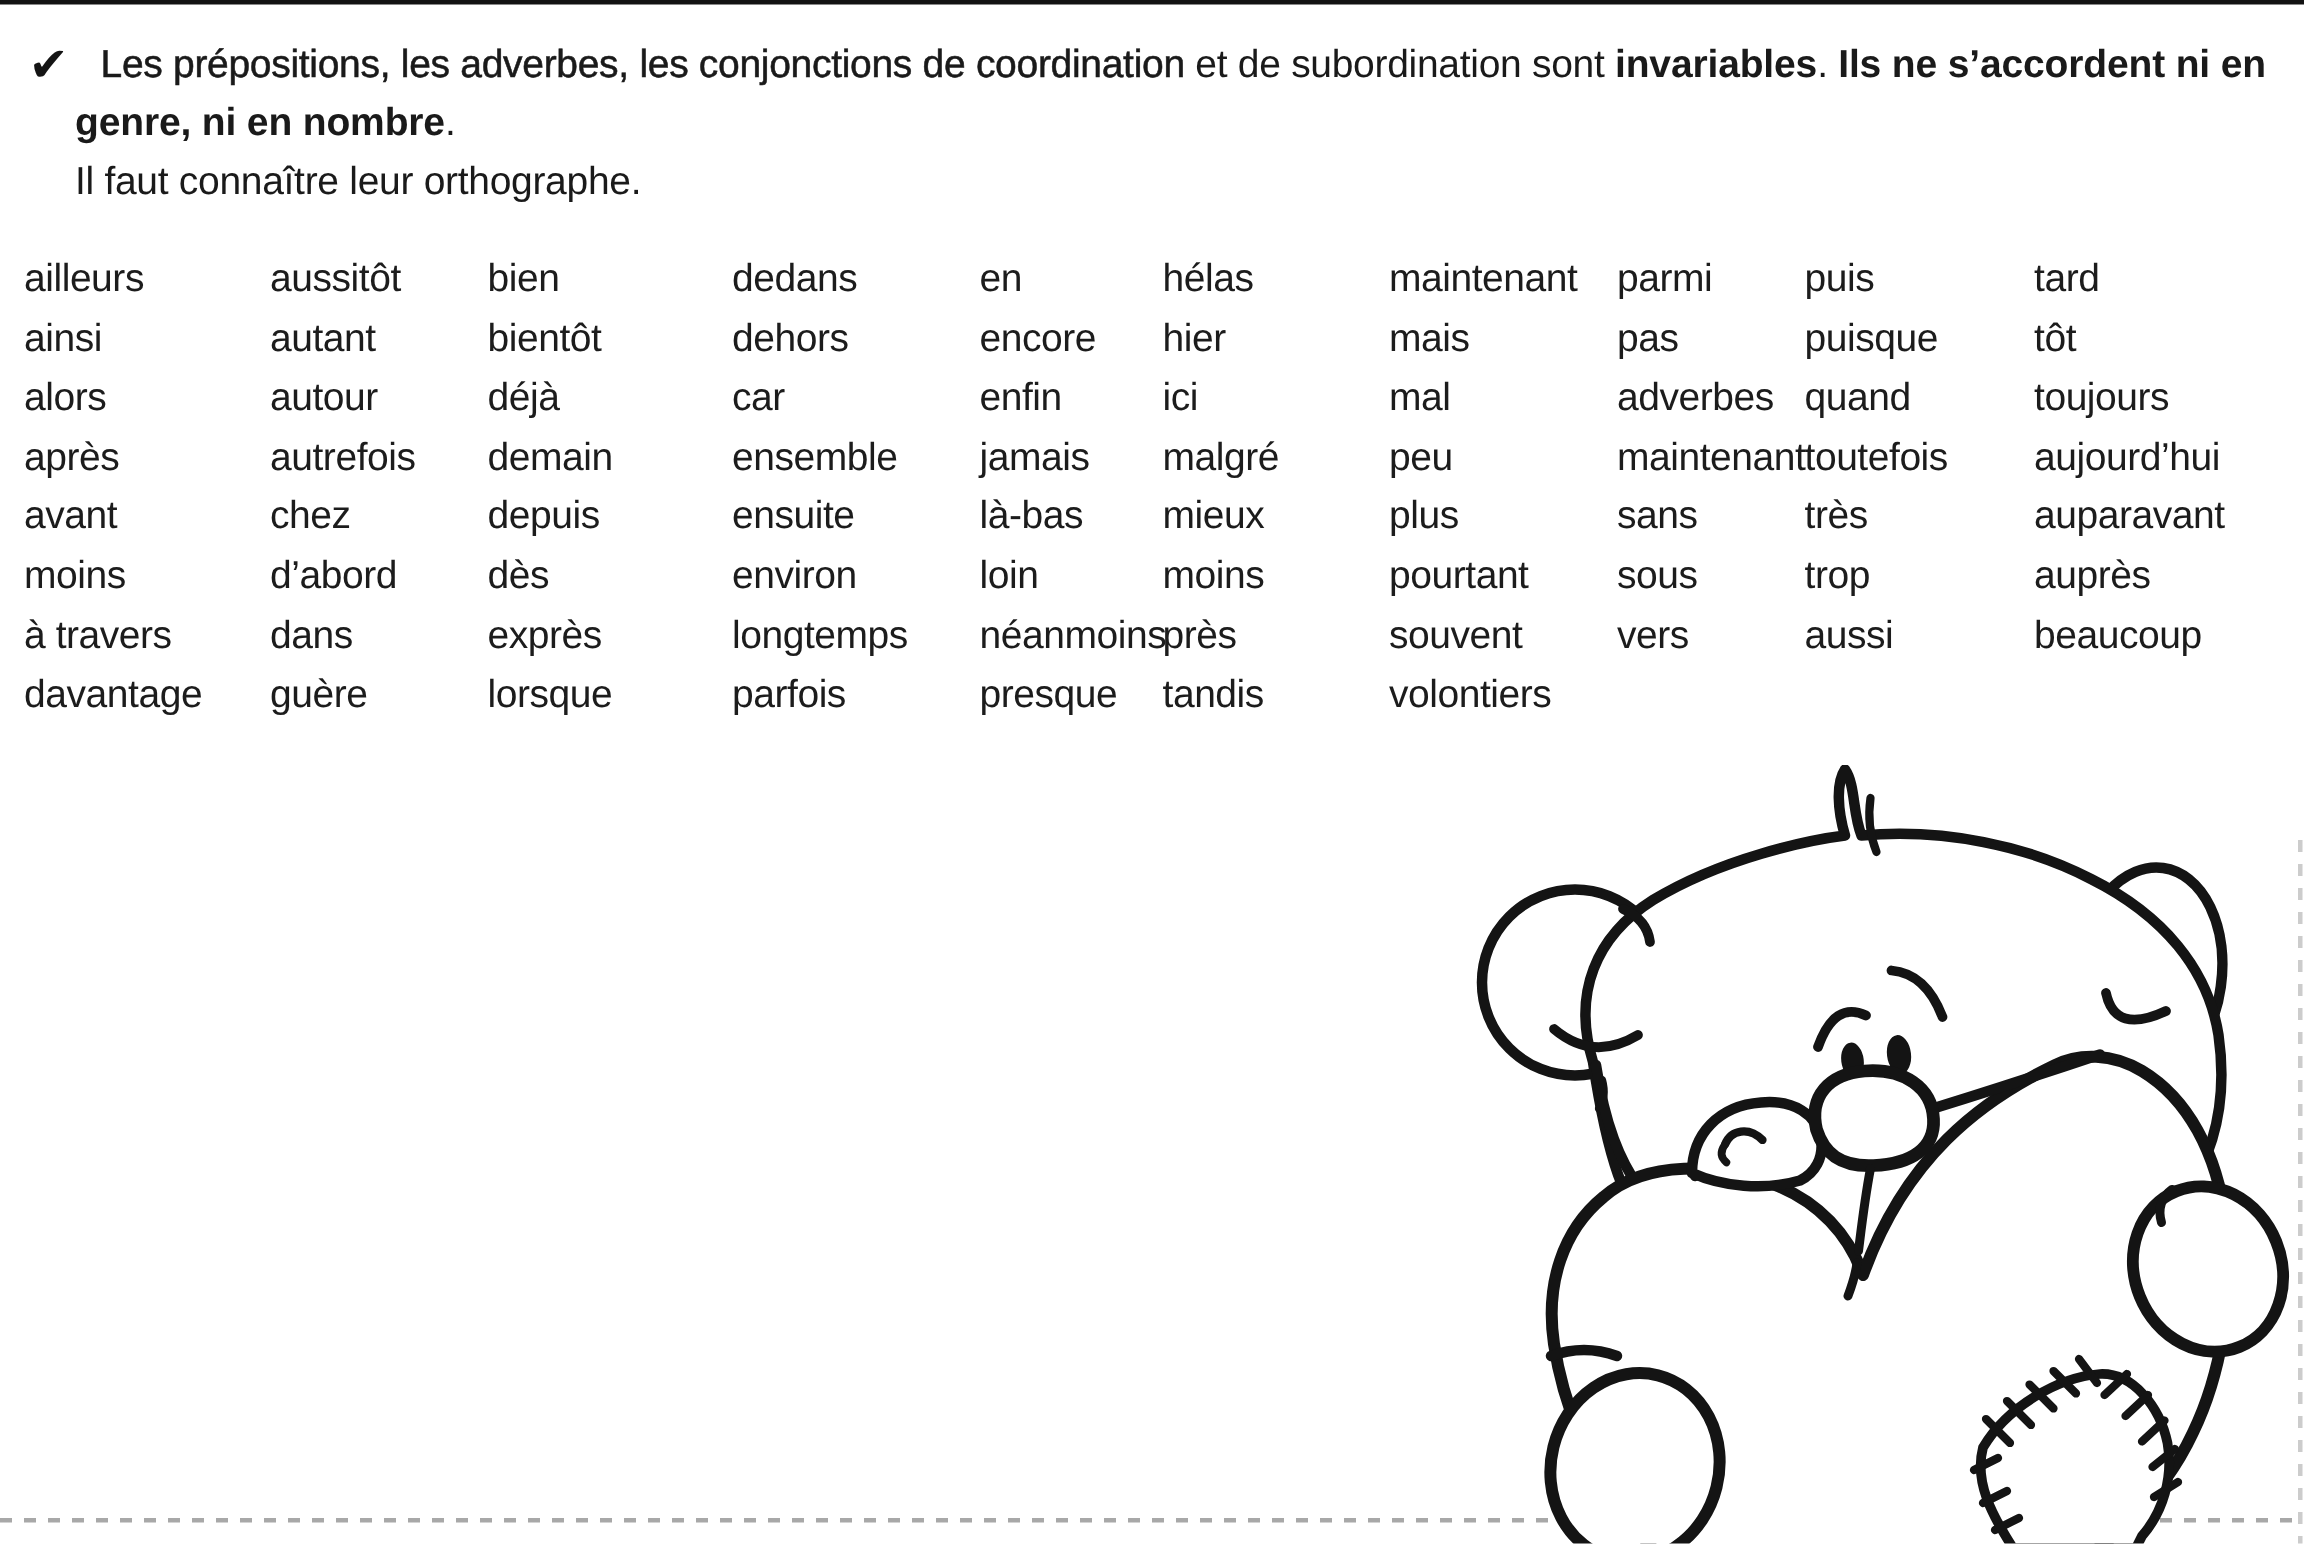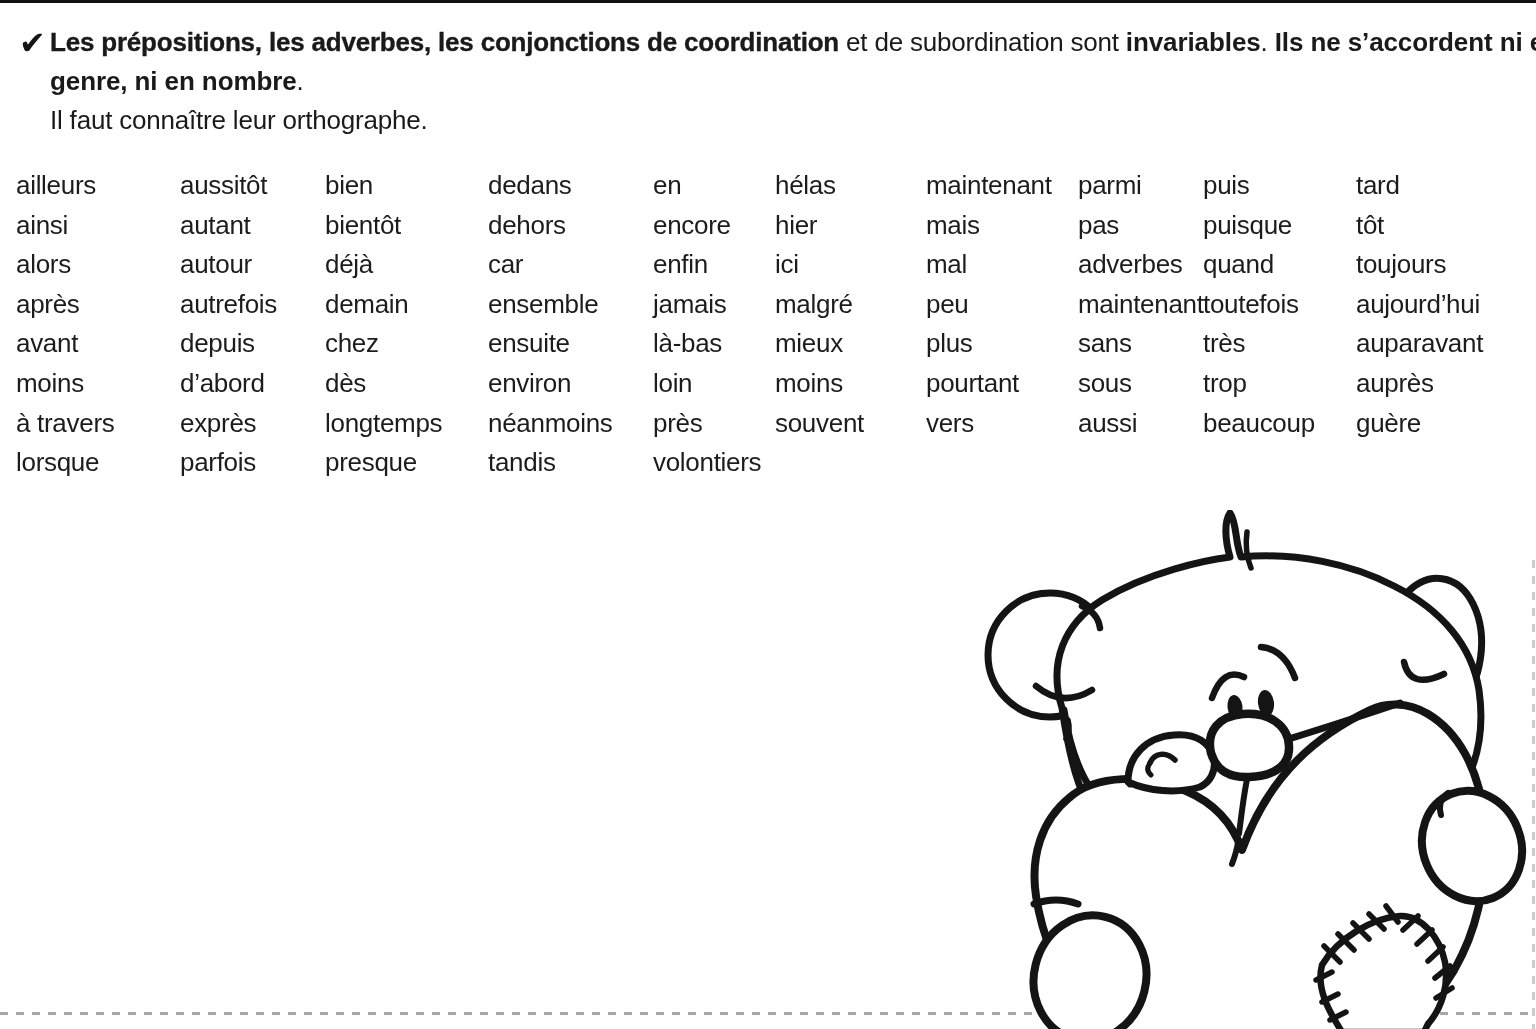--- a/index.html
+++ b/index.html
@@ -20,21 +20,21 @@
     font-size:32px;font-weight:700;line-height:34px;color:#141414;
   }
   .note{
     position:absolute;left:50px;top:23px;width:1478px;
   }
   .note-line{
     white-space:nowrap;
     font-size:26px;line-height:39px;
     letter-spacing:-0.2px;
   }
-  .w-medium{font-weight:700;-webkit-text-stroke:0.35px currentColor;}
+  .w-medium{font-weight:400;margin-left:17px;-webkit-text-stroke:0.35px currentColor;}
   .w-normal{font-weight:400;}
   .w-bold{font-weight:700;letter-spacing:-0.1px;}
   
   .word-grid{
     position:absolute;left:16px;top:166px;
     display:grid;
     grid-template-columns:164px 145px 163px 165px 122px 151px 152px 125px 153px 160px;
     grid-auto-rows:39.6px;
   }
   .cell{
@@ -103,48 +103,50 @@
     <div class="cell">autrefois</div>
     <div class="cell">demain</div>
     <div class="cell">ensemble</div>
     <div class="cell">jamais</div>
     <div class="cell">malgré</div>
     <div class="cell">peu</div>
     <div class="cell">maintenant</div>
     <div class="cell">toutefois</div>
     <div class="cell">aujourd’hui</div>
     <div class="cell">avant</div>
+    <div class="cell">chez</div>
     <div class="cell">depuis</div>
-    <div class="cell">chez</div>
     <div class="cell">ensuite</div>
     <div class="cell">là-bas</div>
     <div class="cell">mieux</div>
     <div class="cell">plus</div>
     <div class="cell">sans</div>
     <div class="cell">très</div>
     <div class="cell">auparavant</div>
     <div class="cell">moins</div>
     <div class="cell">d’abord</div>
     <div class="cell">dès</div>
     <div class="cell">environ</div>
     <div class="cell">loin</div>
     <div class="cell">moins</div>
     <div class="cell">pourtant</div>
     <div class="cell">sous</div>
     <div class="cell">trop</div>
     <div class="cell">auprès</div>
     <div class="cell">à travers</div>
+    <div class="cell">dans</div>
     <div class="cell">exprès</div>
     <div class="cell">longtemps</div>
     <div class="cell">néanmoins</div>
     <div class="cell">près</div>
     <div class="cell">souvent</div>
     <div class="cell">vers</div>
     <div class="cell">aussi</div>
     <div class="cell">beaucoup</div>
+    <div class="cell">davantage</div>
     <div class="cell">guère</div>
     <div class="cell">lorsque</div>
     <div class="cell">parfois</div>
     <div class="cell">presque</div>
     <div class="cell">tandis</div>
     <div class="cell">volontiers</div>
   </div>
 
 <div class="bottom-dash"></div>
 <div class="side-dash"></div>

